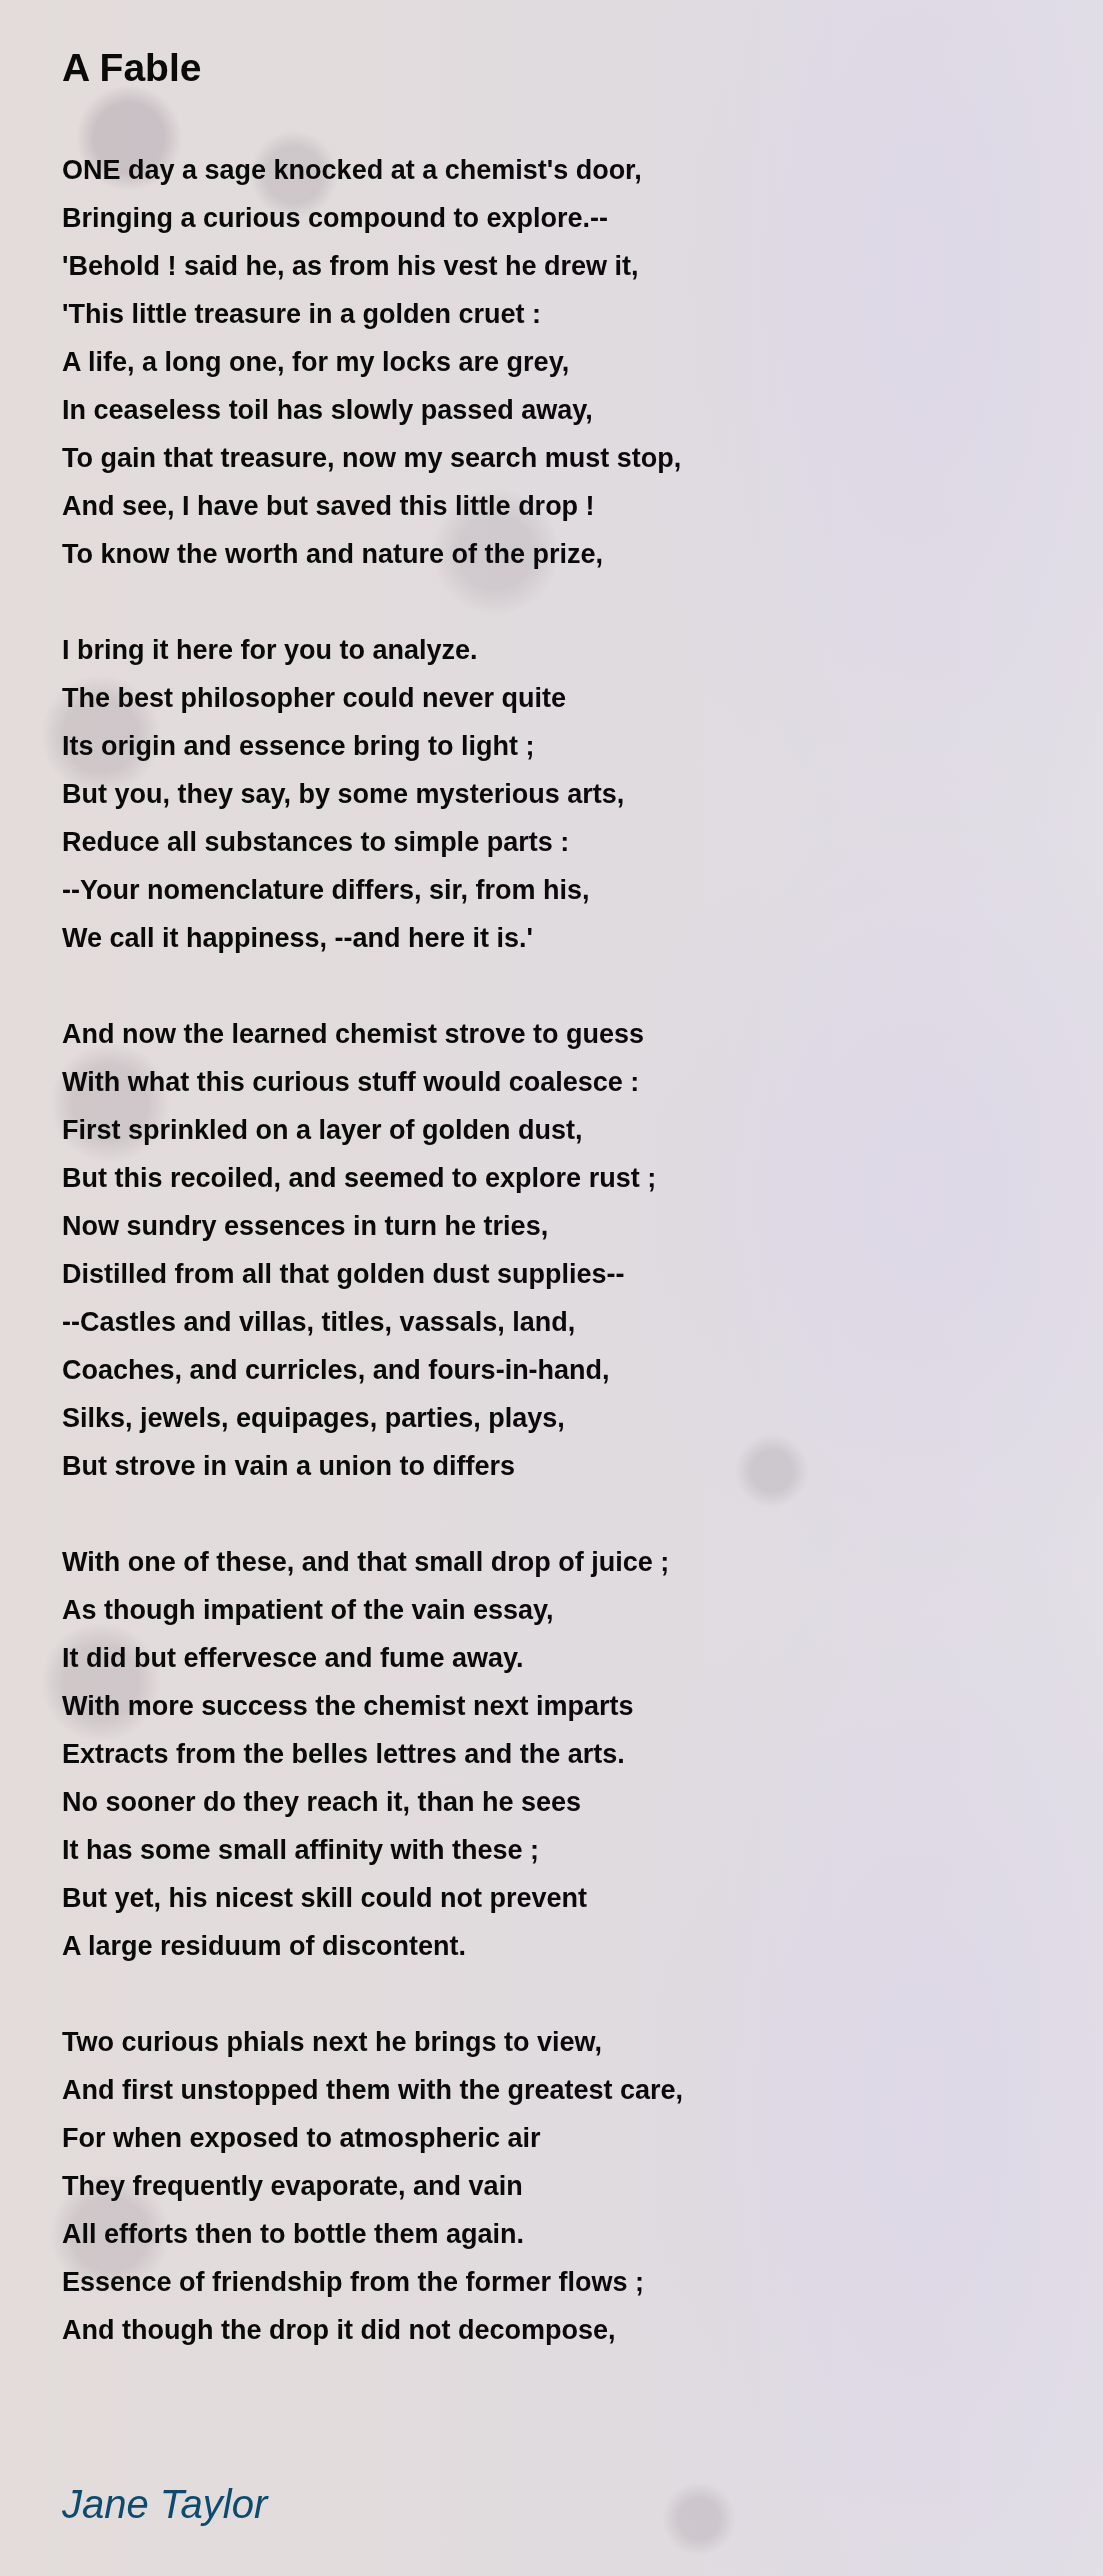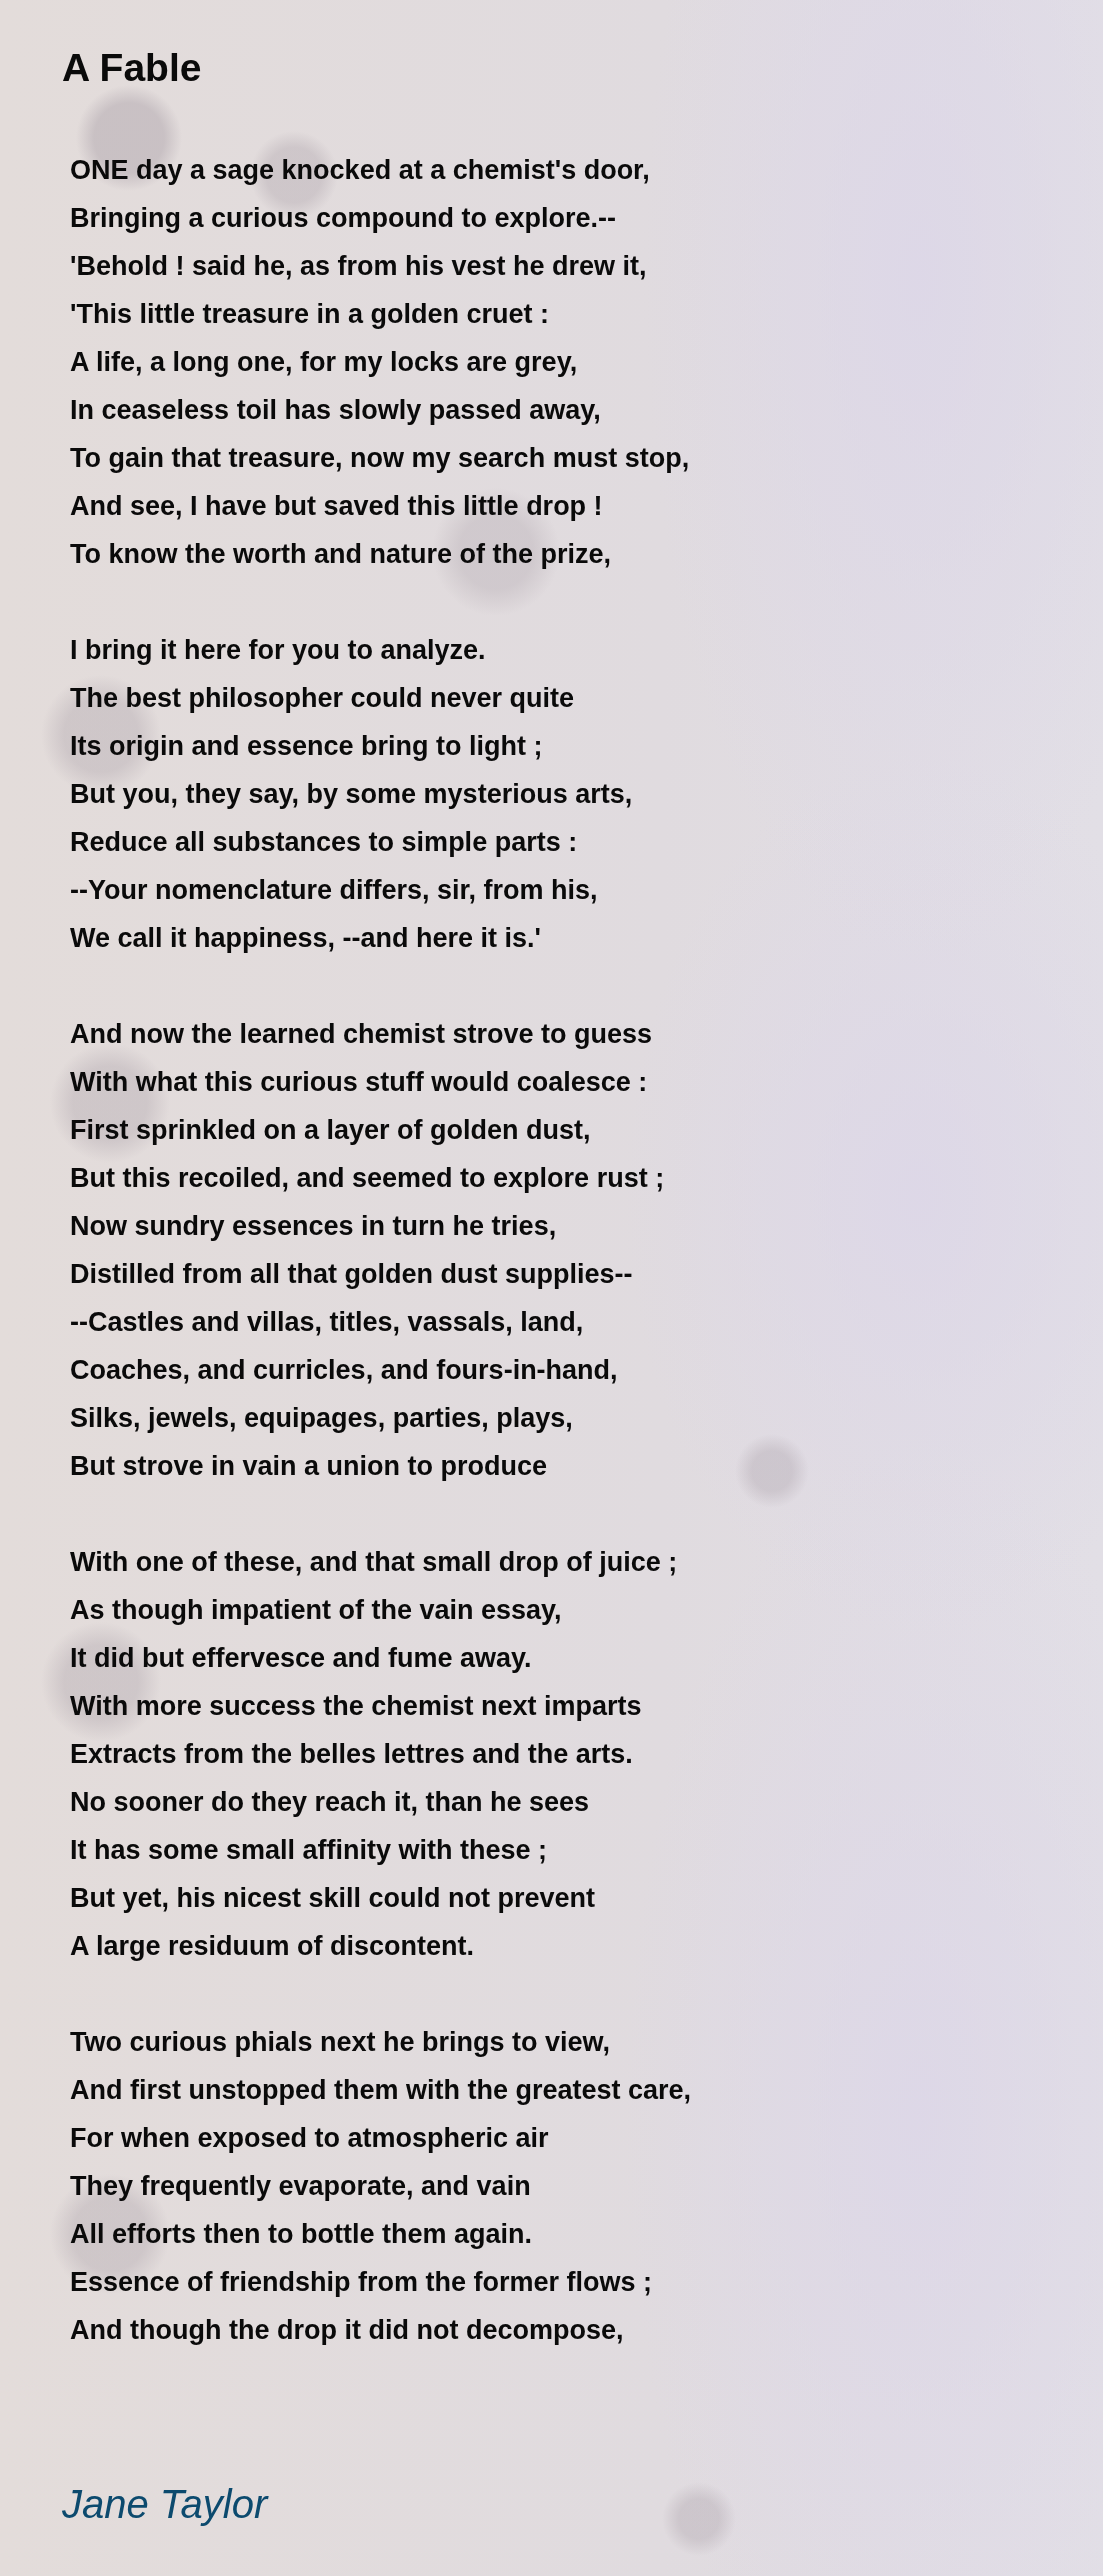--- a/index.html
+++ b/index.html
@@ -55,21 +55,20 @@
       line-height: 48px;
       color: #0a0a0a;
     }
     .stanza {
       margin: 0 0 48px 0;
     }
     .poem-line {
       display: block;
       white-space: nowrap;
       height: 48px;
-      margin-left: 8px;
     }
     .poem-author {
       position: absolute;
       left: 62px;
       top: 2479px;
       margin: 0;
       font-family: "Liberation Sans", sans-serif;
       font-style: italic;
       font-weight: normal;
       font-size: 40px;
@@ -109,21 +108,21 @@
     <div class="stanza">
       <span class="poem-line">And now the learned chemist strove to guess</span>
       <span class="poem-line">With what this curious stuff would coalesce :</span>
       <span class="poem-line">First sprinkled on a layer of golden dust,</span>
       <span class="poem-line">But this recoiled, and seemed to explore rust ;</span>
       <span class="poem-line">Now sundry essences in turn he tries,</span>
       <span class="poem-line">Distilled from all that golden dust supplies--</span>
       <span class="poem-line">--Castles and villas, titles, vassals, land,</span>
       <span class="poem-line">Coaches, and curricles, and fours-in-hand,</span>
       <span class="poem-line">Silks, jewels, equipages, parties, plays,</span>
-      <span class="poem-line">But strove in vain a union to produce</span>
+      <span class="poem-line">But strove in vain a union to differs</span>
     </div>
 
     <div class="stanza">
       <span class="poem-line">With one of these, and that small drop of juice ;</span>
       <span class="poem-line">As though impatient of the vain essay,</span>
       <span class="poem-line">It did but effervesce and fume away.</span>
       <span class="poem-line">With more success the chemist next imparts</span>
       <span class="poem-line">Extracts from the belles lettres and the arts.</span>
       <span class="poem-line">No sooner do they reach it, than he sees</span>
       <span class="poem-line">It has some small affinity with these ;</span>

